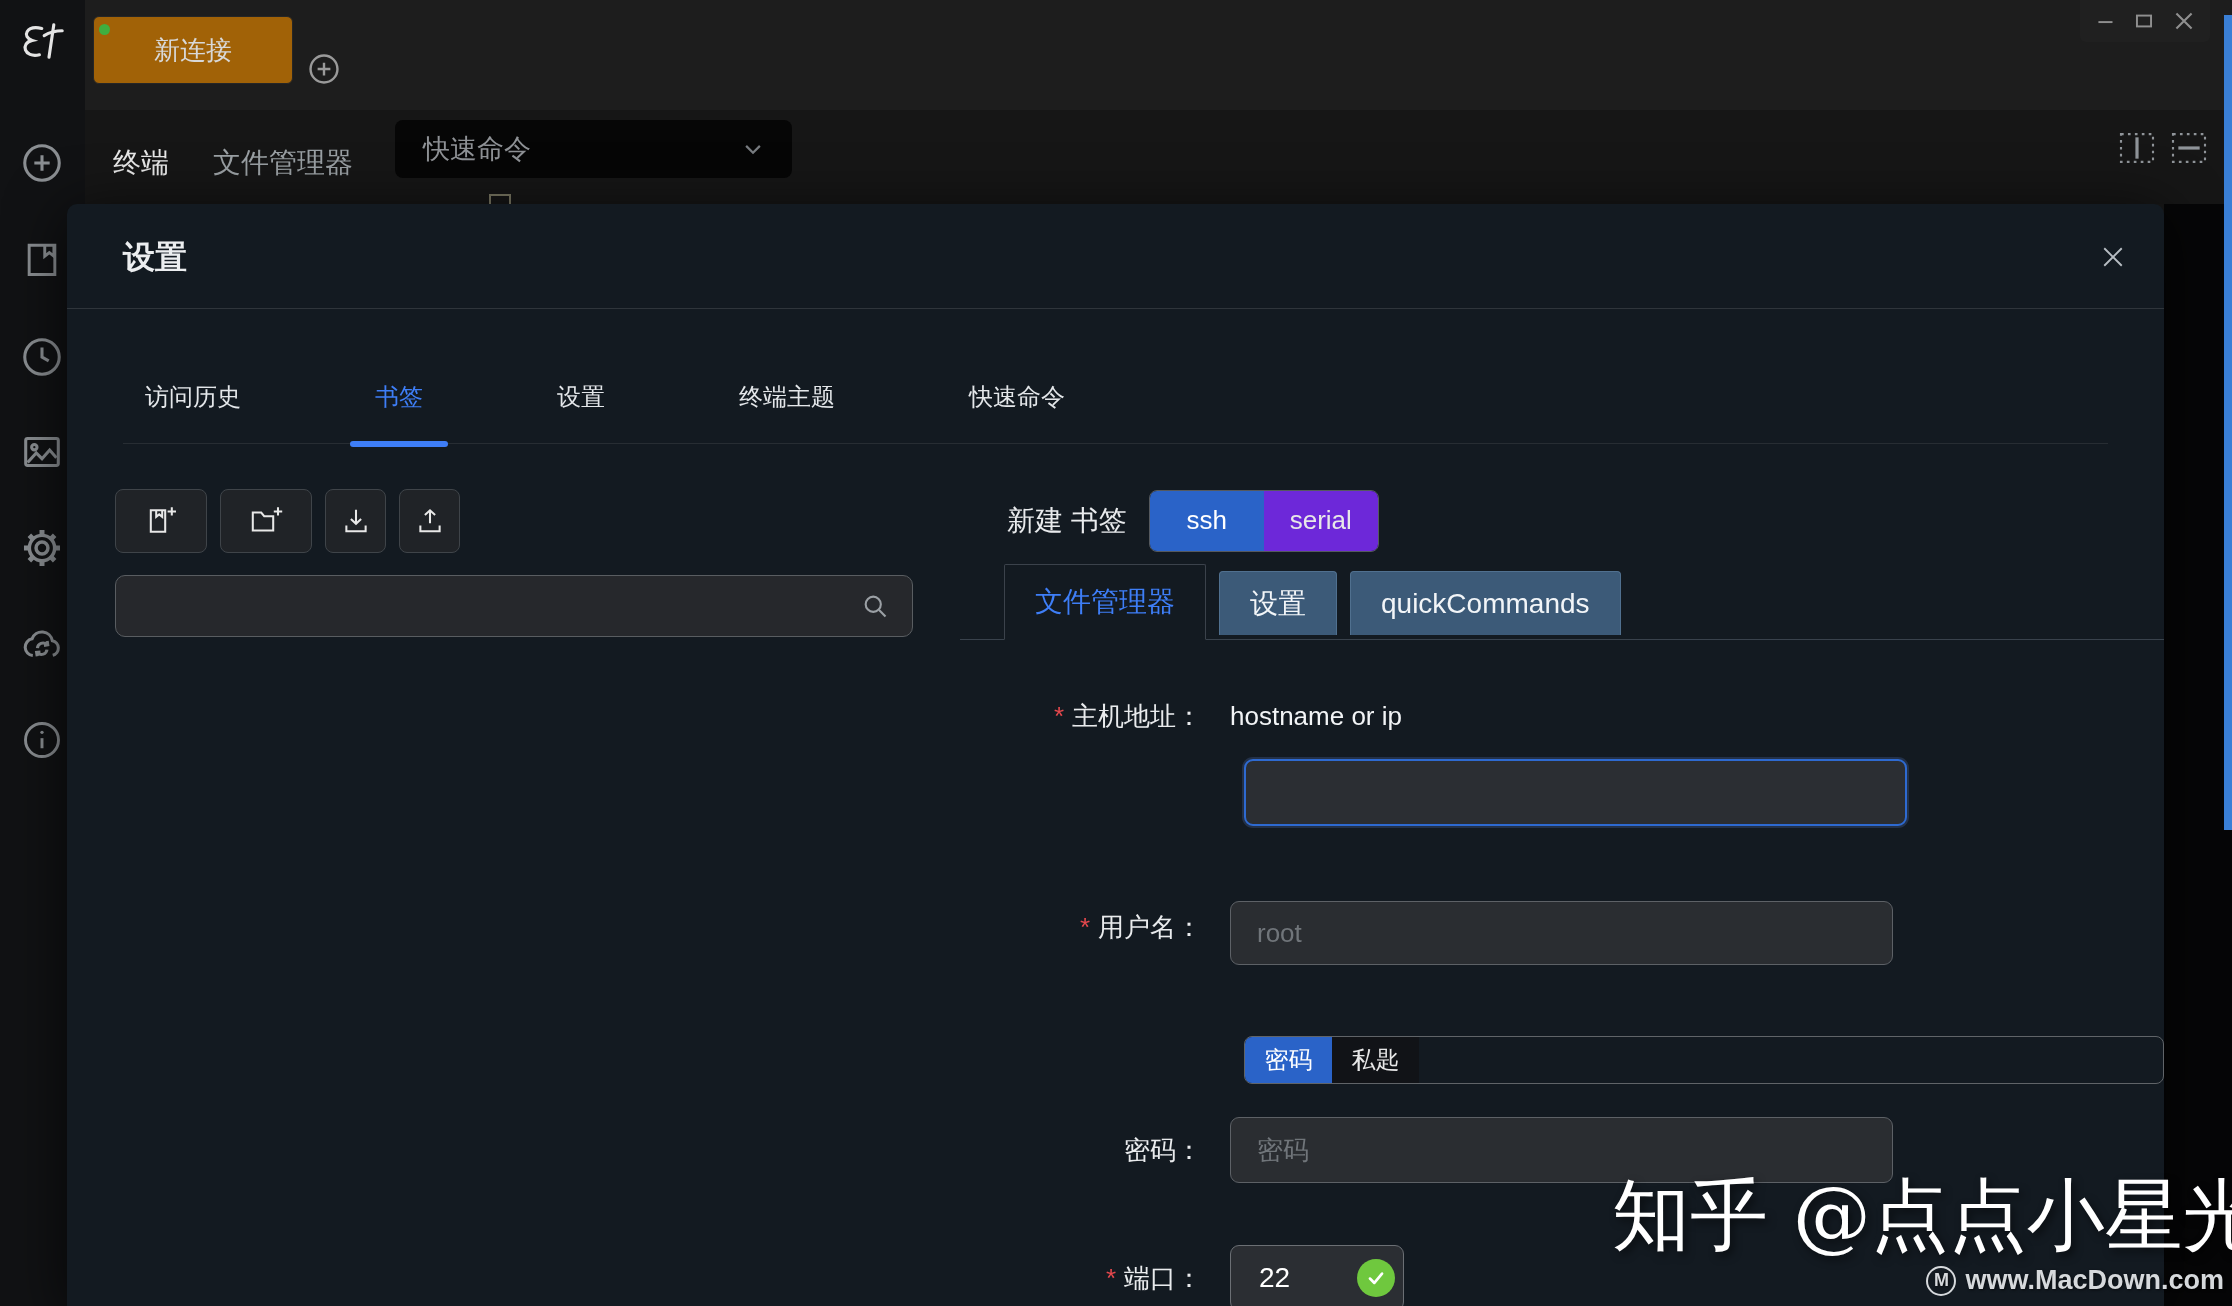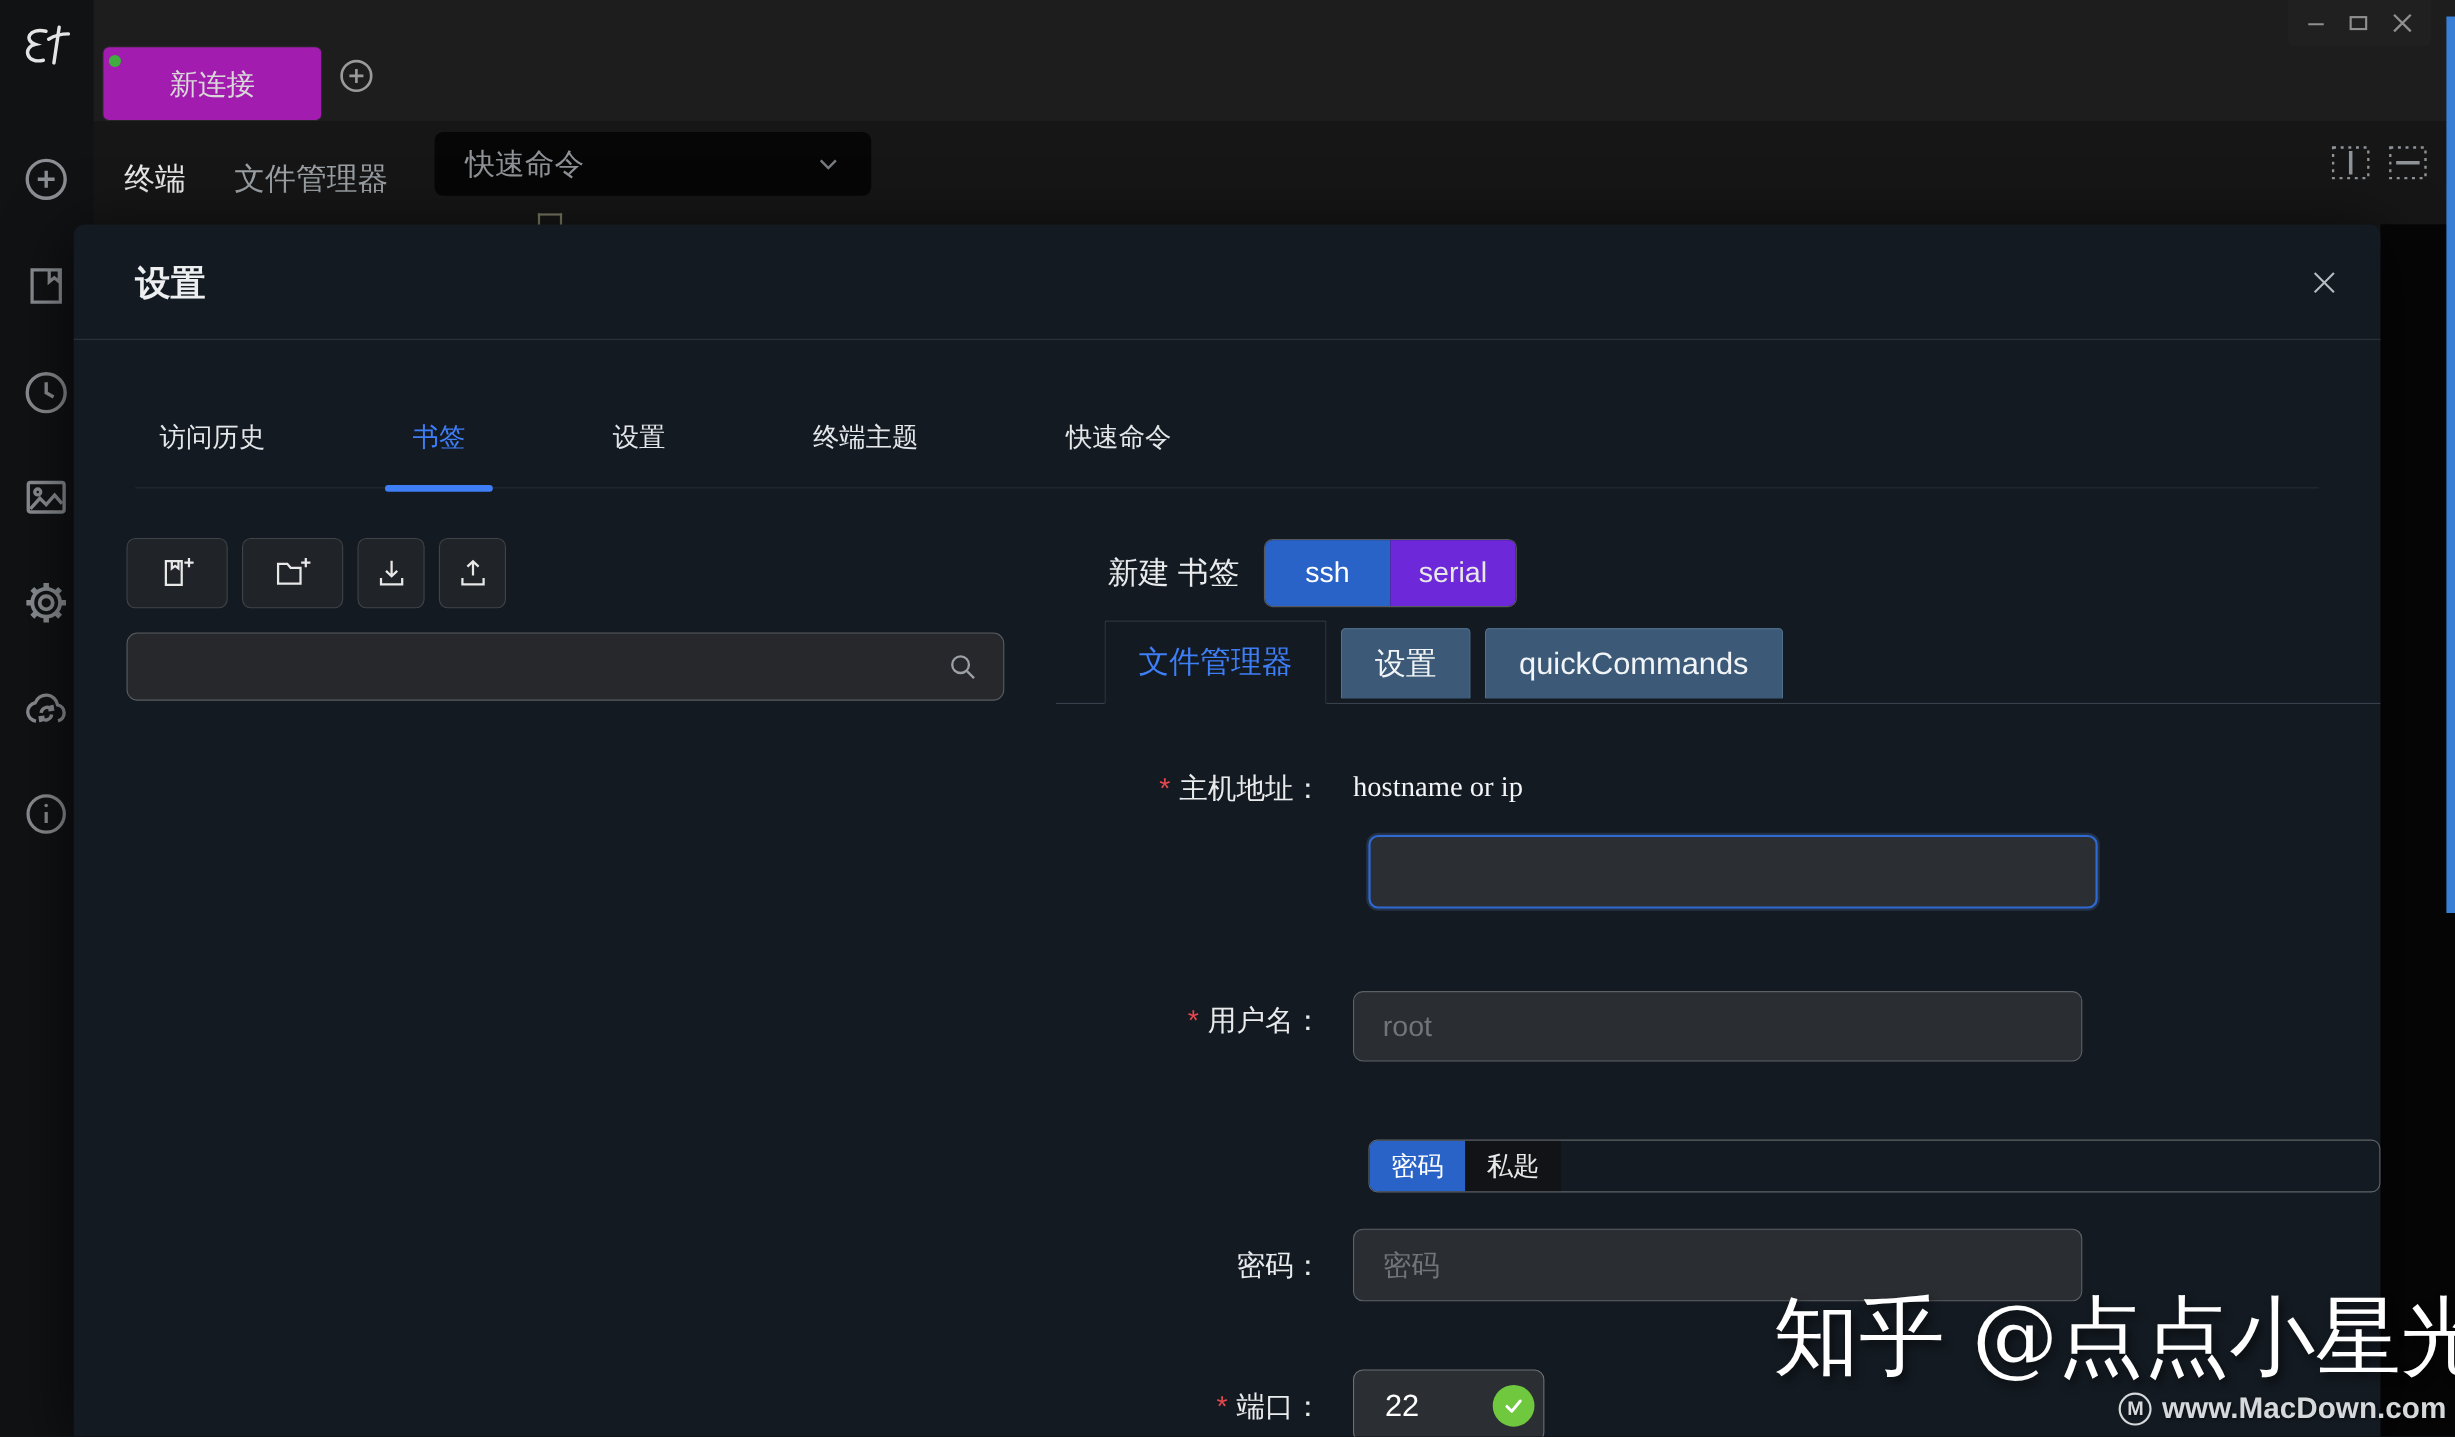--- a/index.html
+++ b/index.html
@@ -7,21 +7,21 @@
   body { background:#181818; font-family:"Liberation Sans","DejaVu Sans",sans-serif; color:#ddd; position:relative; }
   svg { display:block; }
 
   
   .sidebar { position:absolute; left:0; top:0; width:85px; height:1306px; background:#111214; z-index:5; }
   .logo { position:absolute; top:20px; left:0; width:85px; display:flex; justify-content:center; color:#e4e4e4; }
   .side-icon { position:absolute; left:18px; width:48px; height:48px; display:flex; align-items:center; justify-content:center; color:#8b8f93; cursor:pointer; }
 
   
   .titlebar { position:absolute; left:85px; top:0; right:0; height:110px; background:#1d1d1d; z-index:3; }
-  .conn-tab { position:absolute; left:8px; top:42px; width:200px; height:68px; background:#a21caf; border:1px solid #262626; border-radius:6px; display:flex; align-items:center; justify-content:center; cursor:pointer; }
+  .conn-tab { position:absolute; left:8px; top:16px; width:200px; height:68px; background:#a16207; border:1px solid #262626; border-radius:6px; display:flex; align-items:center; justify-content:center; cursor:pointer; }
   .conn-dot { position:absolute; left:5px; top:7px; width:11px; height:11px; border-radius:50%; background:#3fae3f; }
   .conn-label { font-size:26px; color:#d8d8d8; }
   .add-tab { position:absolute; left:222px; top:52px; color:#9a9a9a; cursor:pointer; }
   .win-controls { position:absolute; right:22px; top:0; width:130px; height:42px; background:#202020; border-radius:0 0 6px 6px; display:flex; align-items:center; justify-content:space-evenly; }
   .win-btn { color:#8f8f8f; cursor:pointer; display:flex; }
 
   
   .navbar { position:absolute; left:85px; top:110px; right:0; height:94px; background:#161616; z-index:3; }
   .nav-tab { position:absolute; top:34px; font-size:28px; cursor:pointer; }
   .nav-tab.terminal { left:28px; color:#e8e8e8; }
@@ -69,21 +69,21 @@
 
   .subtabs { margin-top:12px; position:relative; display:flex; align-items:flex-end; gap:13px; padding-left:44px; border-bottom:1px solid #39424c; }
   .subtab { height:64px; padding:0 30px; display:flex; align-items:center; font-size:28px; cursor:pointer; margin-bottom:4px; background:#3c5a78; border:1px solid #50708f; border-bottom:none; border-radius:4px 4px 0 0; color:#f2f5f8; }
   .subtab.active { height:76px; margin-bottom:-1px; background:#131a21; border:1px solid #3b424b; border-bottom:1px solid #131a21; border-radius:2px 2px 0 0; color:#3e7ef7; }
 
   .form { margin-top:59px; }
   .flabel { width:270px; text-align:right; font-size:26px; color:#e9ebed; padding-right:28px; white-space:nowrap; flex:none; }
   .req { color:#e5484d; margin-right:8px; font-size:26px; }
   .frow { display:flex; align-items:center; }
   .host-line { display:flex; align-items:center; height:34px; margin-bottom:26px; }
-  .host-hint { font-size:26px; color:#f2f4f6;font-family:Liberation Serif, serif; }
+  .host-hint { font-size:26px; color:#f2f4f6; }
   .inp { background:#2a2d31; border:1px solid #5d6166; border-radius:9px; color:#e8e8e8; font-size:26px; padding:0 26px; outline:none; }
   .inp::placeholder { color:#70757a; }
   .inp-host { display:block; margin-left:284px; width:663px; height:67px; border:2px solid #2e6ad1; box-shadow:0 0 0 2px rgba(110,155,255,.18); margin-bottom:63px; background:#2b2e33; }
   .inp-user { width:663px; height:64px;margin-top:12px; }
   .row-user { margin-bottom:71px; }
   .row-toggle { margin-left:284px; margin-bottom:33px; }
   .segmented.small { height:48px; border-color:#606468; }
   .segmented.small .seg-opt { width:87px; font-size:24px; background:#111317; }
   .segmented.small .seg-opt.active { background:#2a63c8; }
   .row-pass { margin-bottom:62px; }

